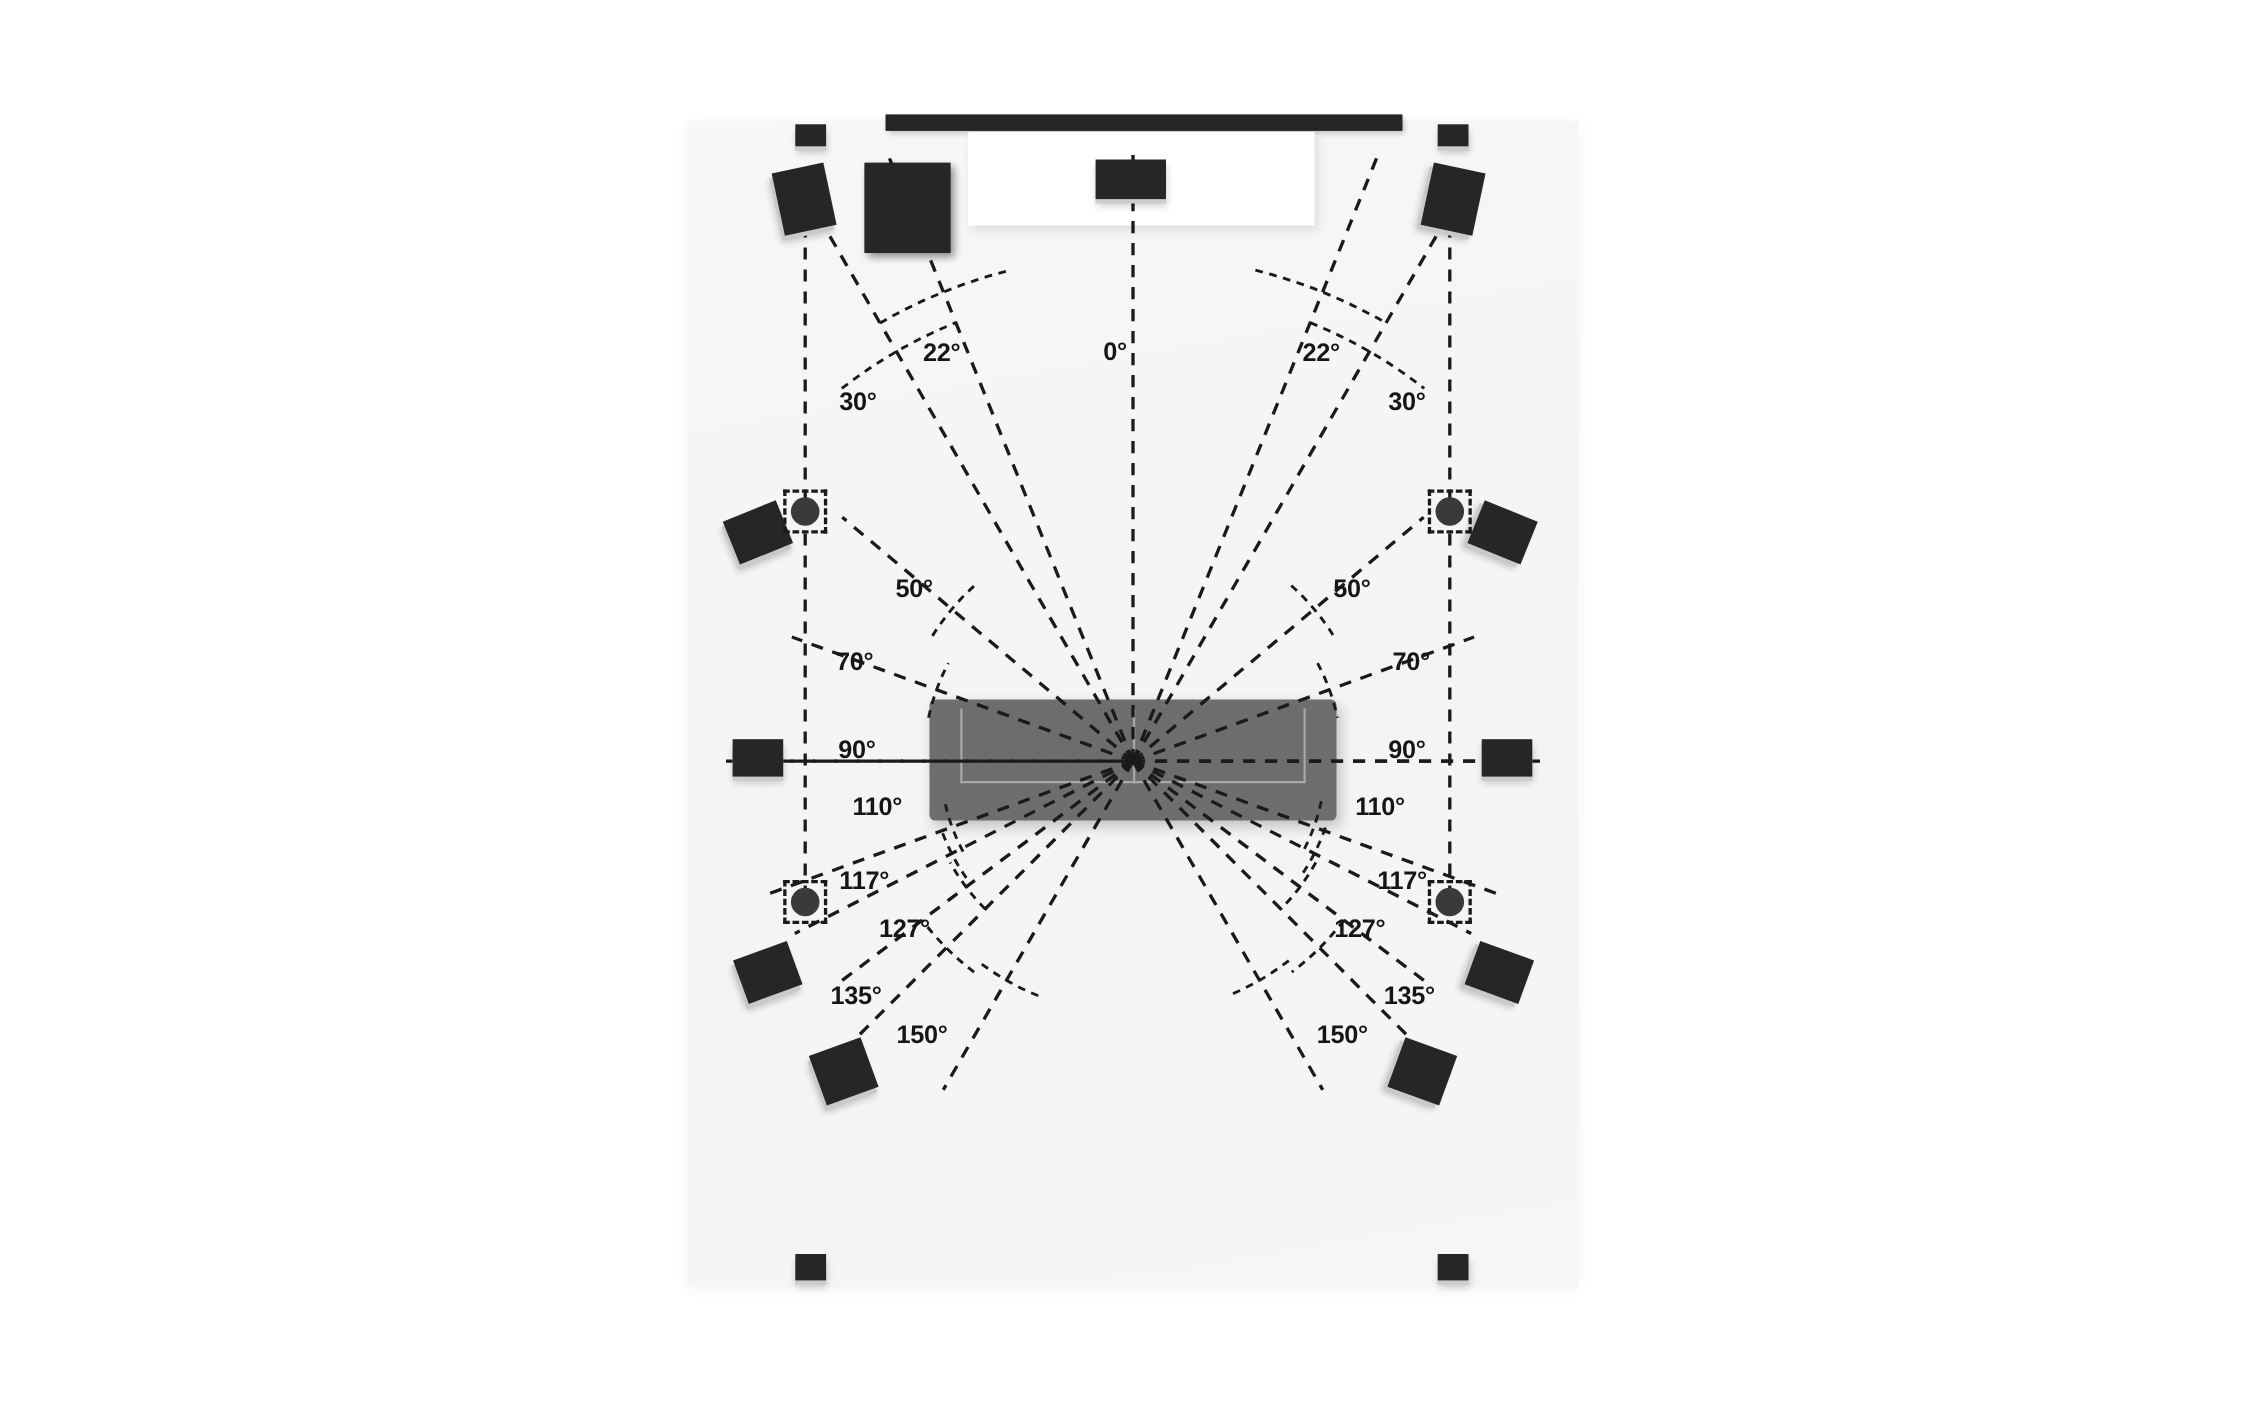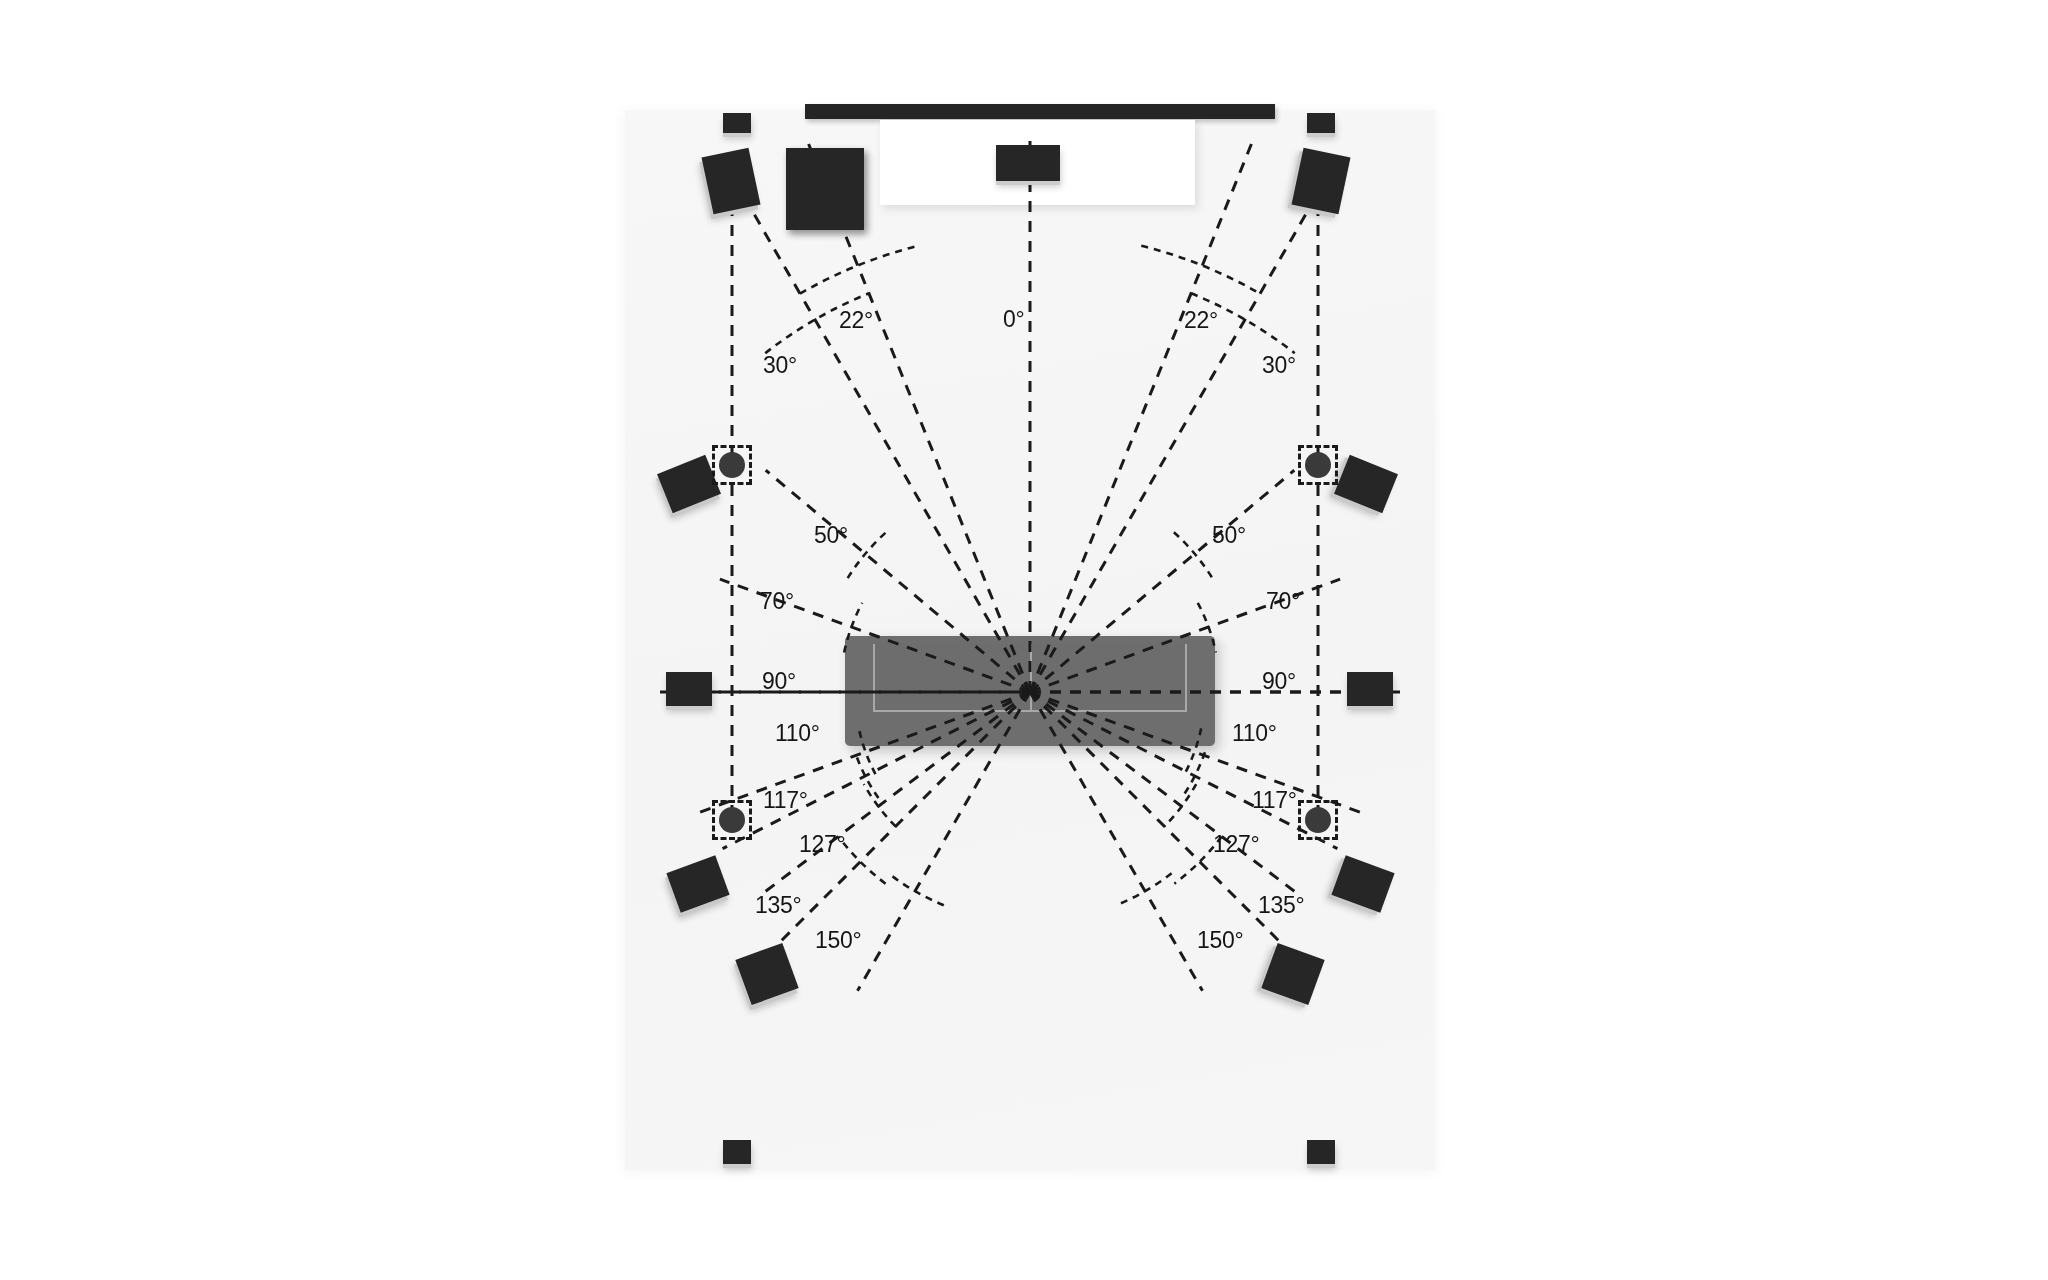--- a/index.html
+++ b/index.html
@@ -133,20 +133,21 @@
   }
 
   
   .angle-label {
     position: absolute;
     font-family: "Liberation Sans", sans-serif;
     font-size: 23px;
     color: #151515;
     white-space: nowrap;
     letter-spacing: -0.3px;
+    font-weight: bold;
   }
 
   
   #rays {
     position: absolute;
     left: 0;
     top: 0;
     width: 2048px;
     height: 1280px;
     pointer-events: none;

